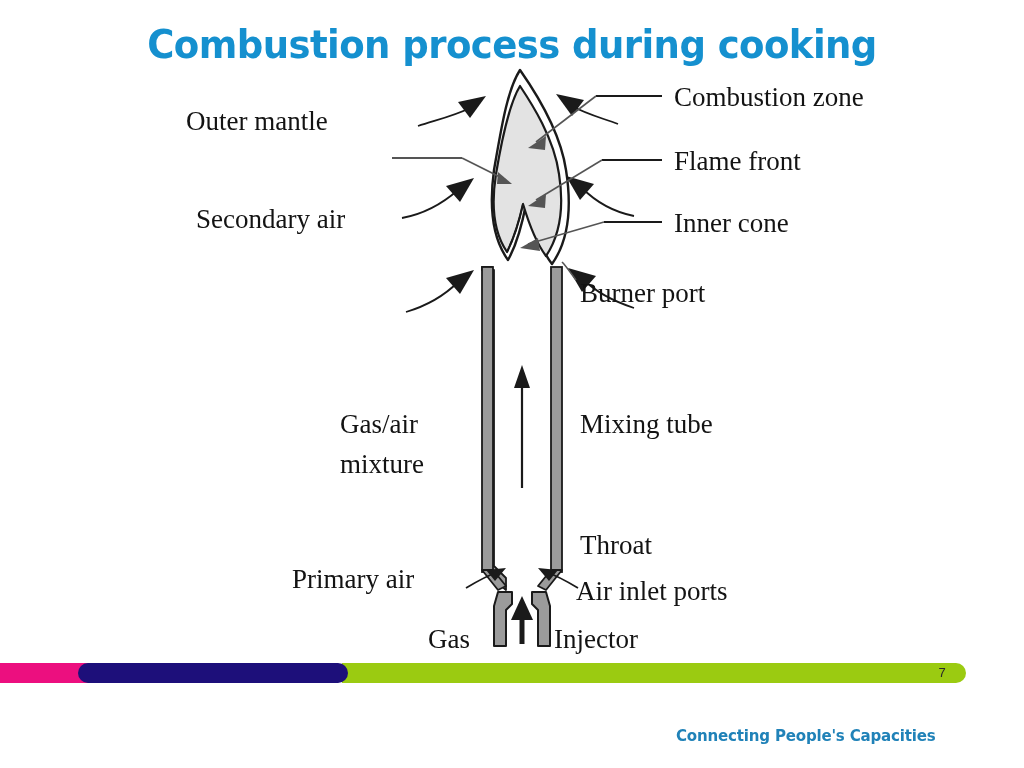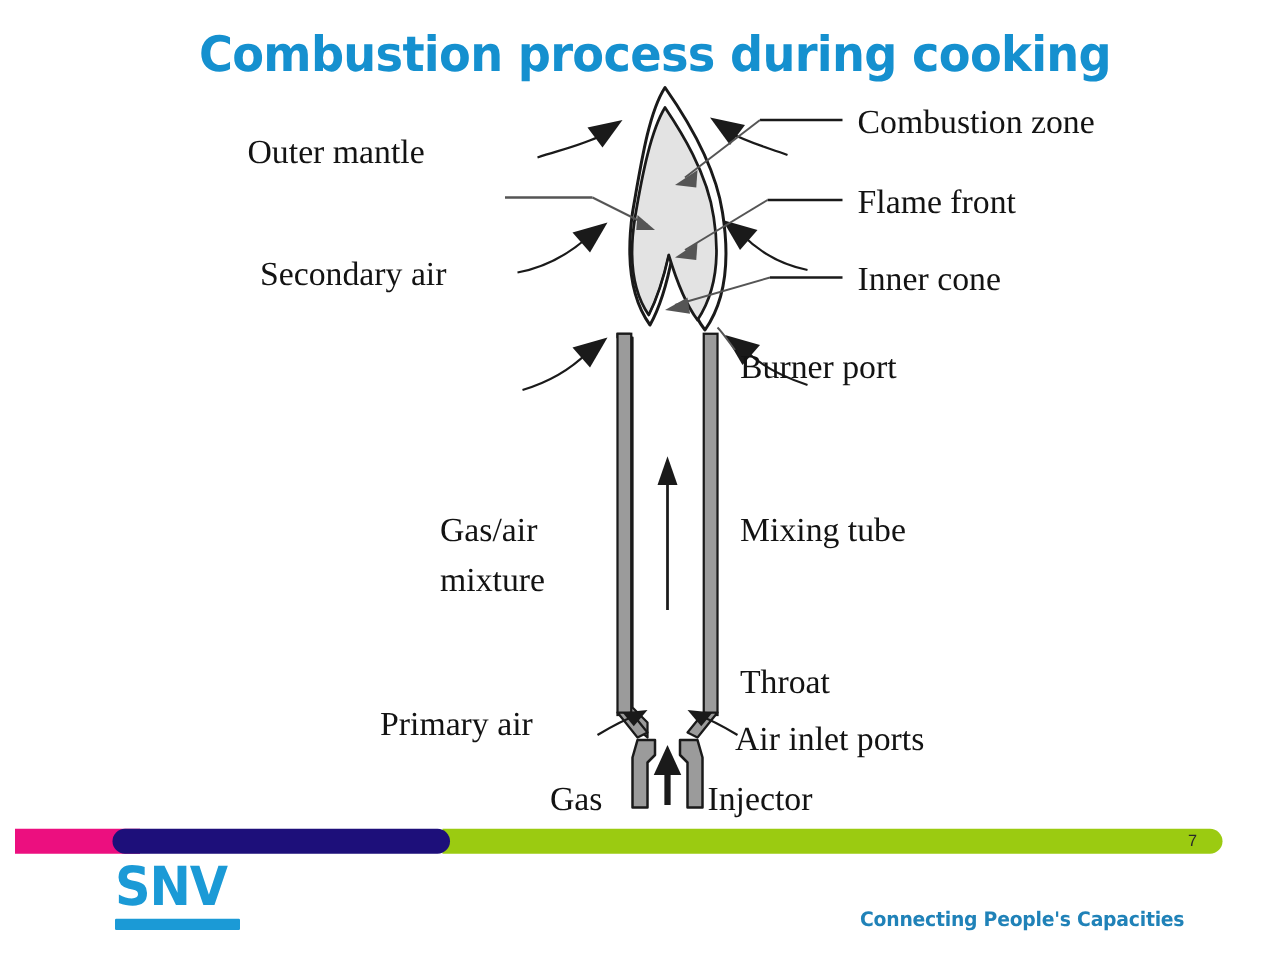--- a/index.html
+++ b/index.html
@@ -13,21 +13,20 @@
     position: relative;
     overflow: hidden;
     font-family: "Liberation Sans", sans-serif;
   }
 
   
   #slide {
     position: absolute;
     inset: 0;
     background: #ffffff;
-    margin-left: 12px;
   }
 
   
   #slide-title {
     position: absolute;
     left: 0;
     top: 22px;
     width: 1024px;
     text-align: center;
     font-family: "DejaVu Sans", sans-serif;
@@ -286,21 +285,17 @@
     </svg>
   </div>
 
   <div id="footer">
     <div class="bar" id="bar-magenta"></div>
     <div class="bar" id="bar-green"></div>
     <div class="bar" id="bar-navy"></div>
 
     <div id="page-number">7</div>
 
-    <div id="snv-logo">
-      <div id="snv-wordmark">SNV</div>
-      <div id="snv-underline"></div>
-    </div>
 
     <div id="tagline">Connecting People's Capacities</div>
   </div>
 
 </div>
 
 </body></html>

